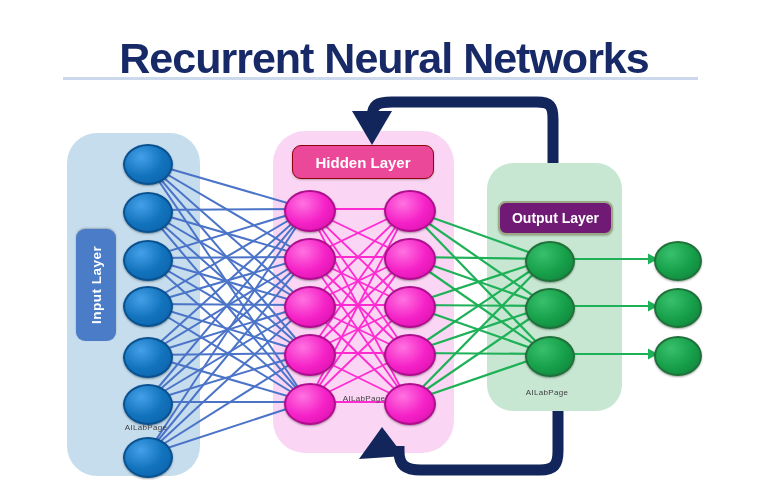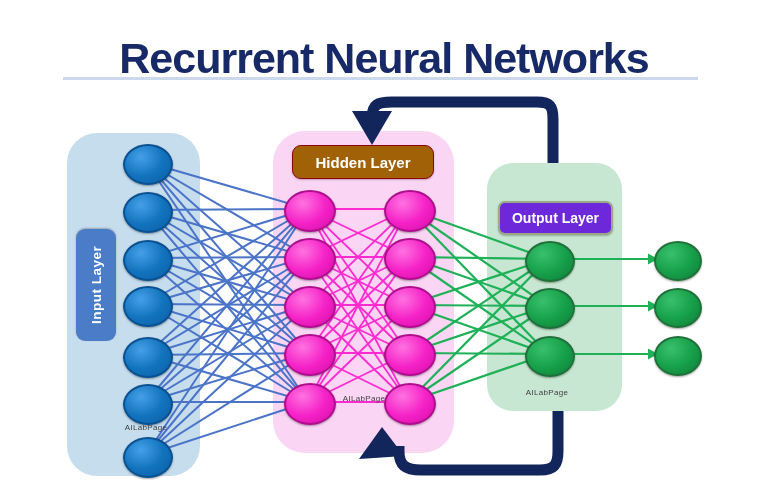--- a/index.html
+++ b/index.html
@@ -146,24 +146,24 @@
         <line x1="574" y1="306" x2="648" y2="306" stroke="#1eb158" stroke-width="2.2"></line>
         <polygon points="658,306 648,300.5 648,311.5" fill="#1eb158"></polygon>
         <line x1="574" y1="354" x2="648" y2="354" stroke="#1eb158" stroke-width="2.2"></line>
         <polygon points="658,354 648,348.5 648,359.5" fill="#1eb158"></polygon>
       </g>
   </svg>
 
   <div class="layer-label label-input" style="background: rgb(74, 124, 199);">
     <span>Input Layer</span>
   </div>
-  <div class="layer-label label-hidden" style="background: #a16207;">
+  <div class="layer-label label-hidden" style="background: #ec4899;">
     <span>Hidden Layer</span>
   </div>
-  <div class="layer-label label-output" style="background: #6d28d9;">
+  <div class="layer-label label-output" style="background: #701a75; border-radius: 8px;">
     <span>Output Layer</span>
   </div>
 
   <div class="watermark wm-input">AILabPage</div>
   <div class="watermark wm-hidden">AILabPage</div>
   <div class="watermark wm-output">AILabPage</div>
 
 <div class="neuron" style="left: 123px; top: 143.5px; width: 46px; height: 37px; border: 2px solid rgb(10, 81, 144); background: radial-gradient(at 35% 30%, rgb(68, 160, 232) 0%, rgb(18, 115, 189) 52%, rgb(11, 94, 166) 100%);"></div>
     <div class="neuron" style="left: 123px; top: 191.5px; width: 46px; height: 37px; border: 2px solid rgb(10, 81, 144); background: radial-gradient(at 35% 30%, rgb(68, 160, 232) 0%, rgb(18, 115, 189) 52%, rgb(11, 94, 166) 100%);"></div>
     <div class="neuron" style="left: 123px; top: 239.5px; width: 46px; height: 37px; border: 2px solid rgb(10, 81, 144); background: radial-gradient(at 35% 30%, rgb(68, 160, 232) 0%, rgb(18, 115, 189) 52%, rgb(11, 94, 166) 100%);"></div>

